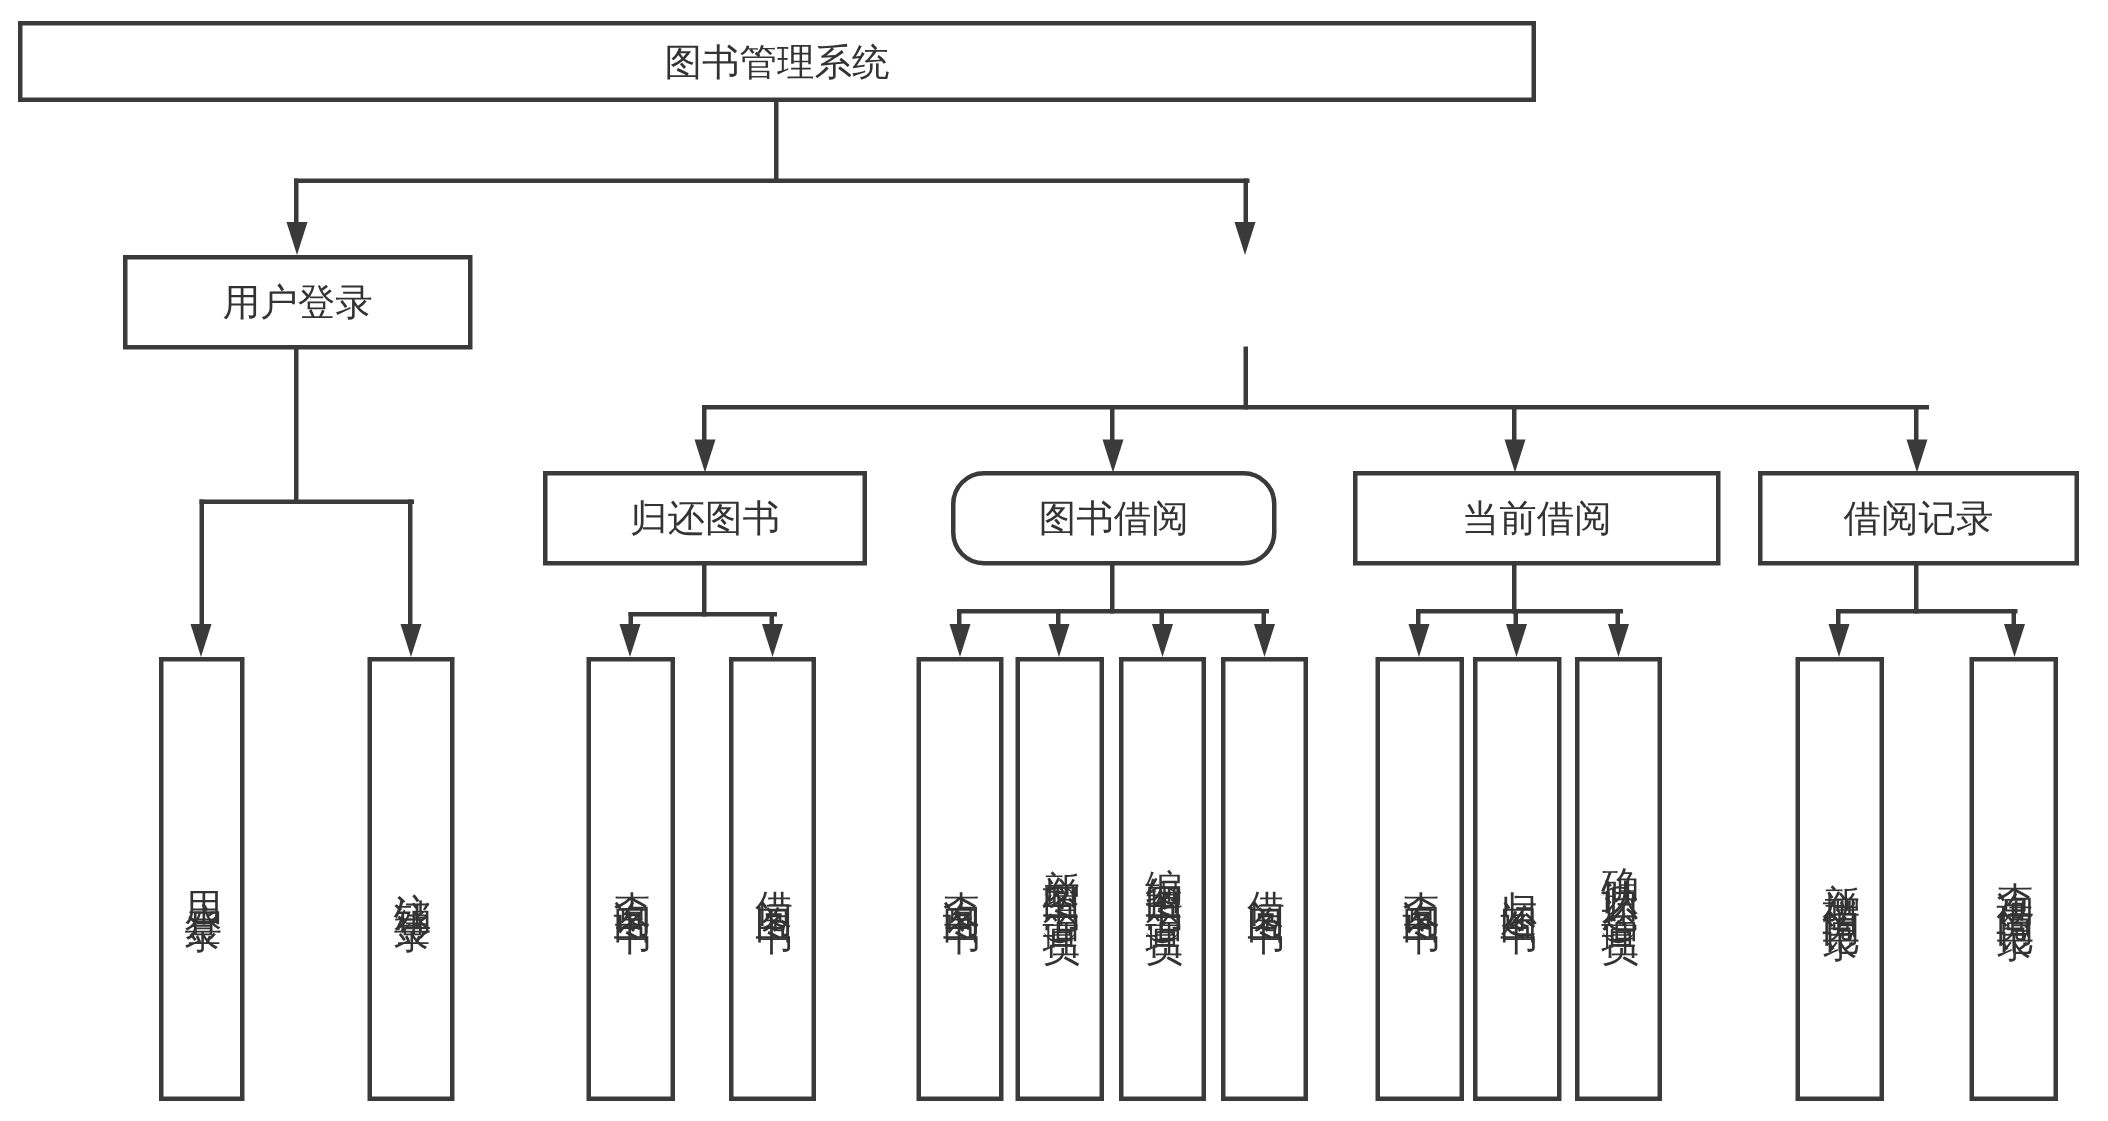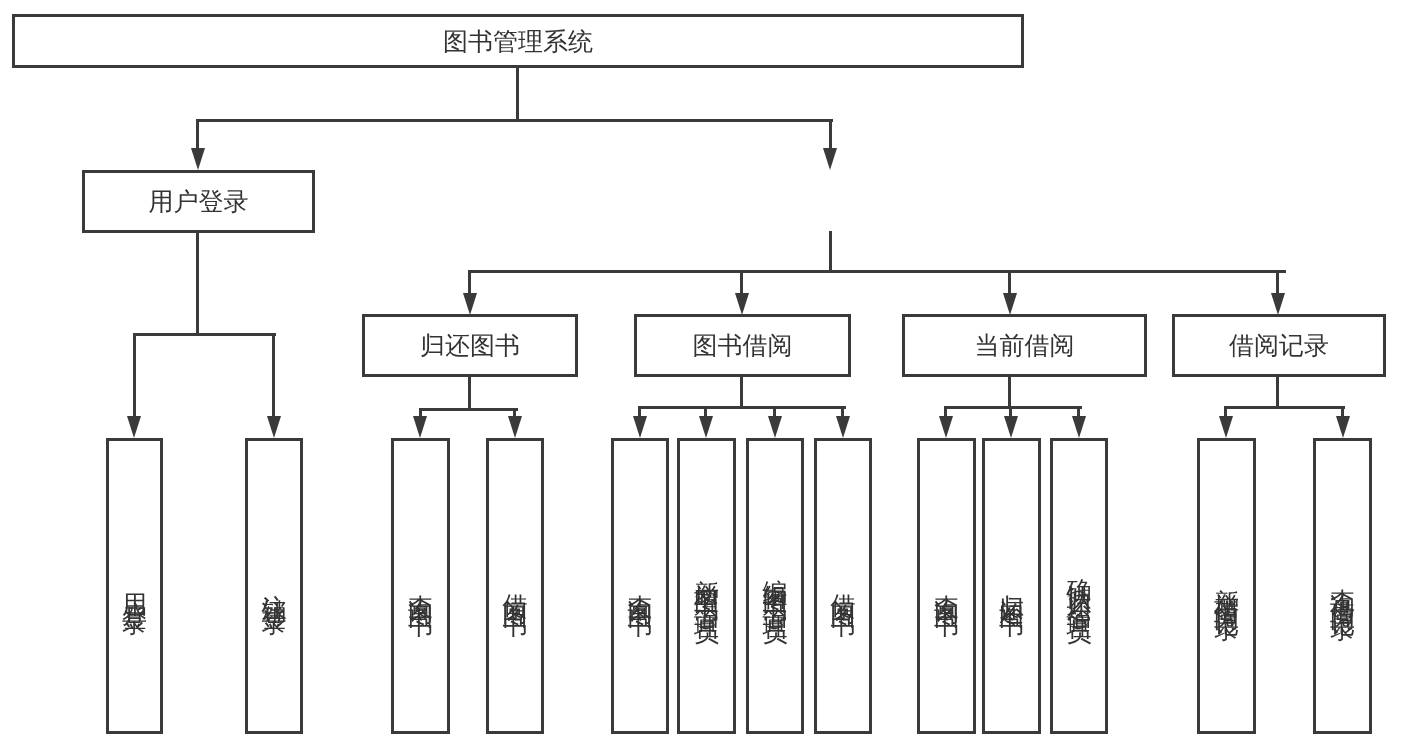--- a/index.html
+++ b/index.html
@@ -65,21 +65,21 @@
   <div class="vline" style="left:740px;top:270px;height:24px;"></div>
   <div class="arrow" style="left:735px;top:293px;"></div>
   <div class="vline" style="left:1008px;top:270px;height:24px;"></div>
   <div class="arrow" style="left:1003px;top:293px;"></div>
   <div class="vline" style="left:1276px;top:270px;height:24px;"></div>
   <div class="arrow" style="left:1271px;top:293px;"></div>
 
   <div class="box" style="left:362px;top:314px;width:216px;height:63px;">
     <span>归还图书</span>
   </div>
-  <div class="box" style="left:634px;top:314px;width:217px;height:63px;">
+  <div class="box" style="left:634px;top:314px;width:217px;height:63px;border-radius:22px;">
     <span>图书借阅</span>
   </div>
   <div class="box" style="left:902px;top:314px;width:245px;height:63px;">
     <span>当前借阅</span>
   </div>
   <div class="box" style="left:1172px;top:314px;width:214px;height:63px;">
     <span>借阅记录</span>
   </div>
 
   <div class="vline" style="left:468px;top:375px;height:36px;"></div>

